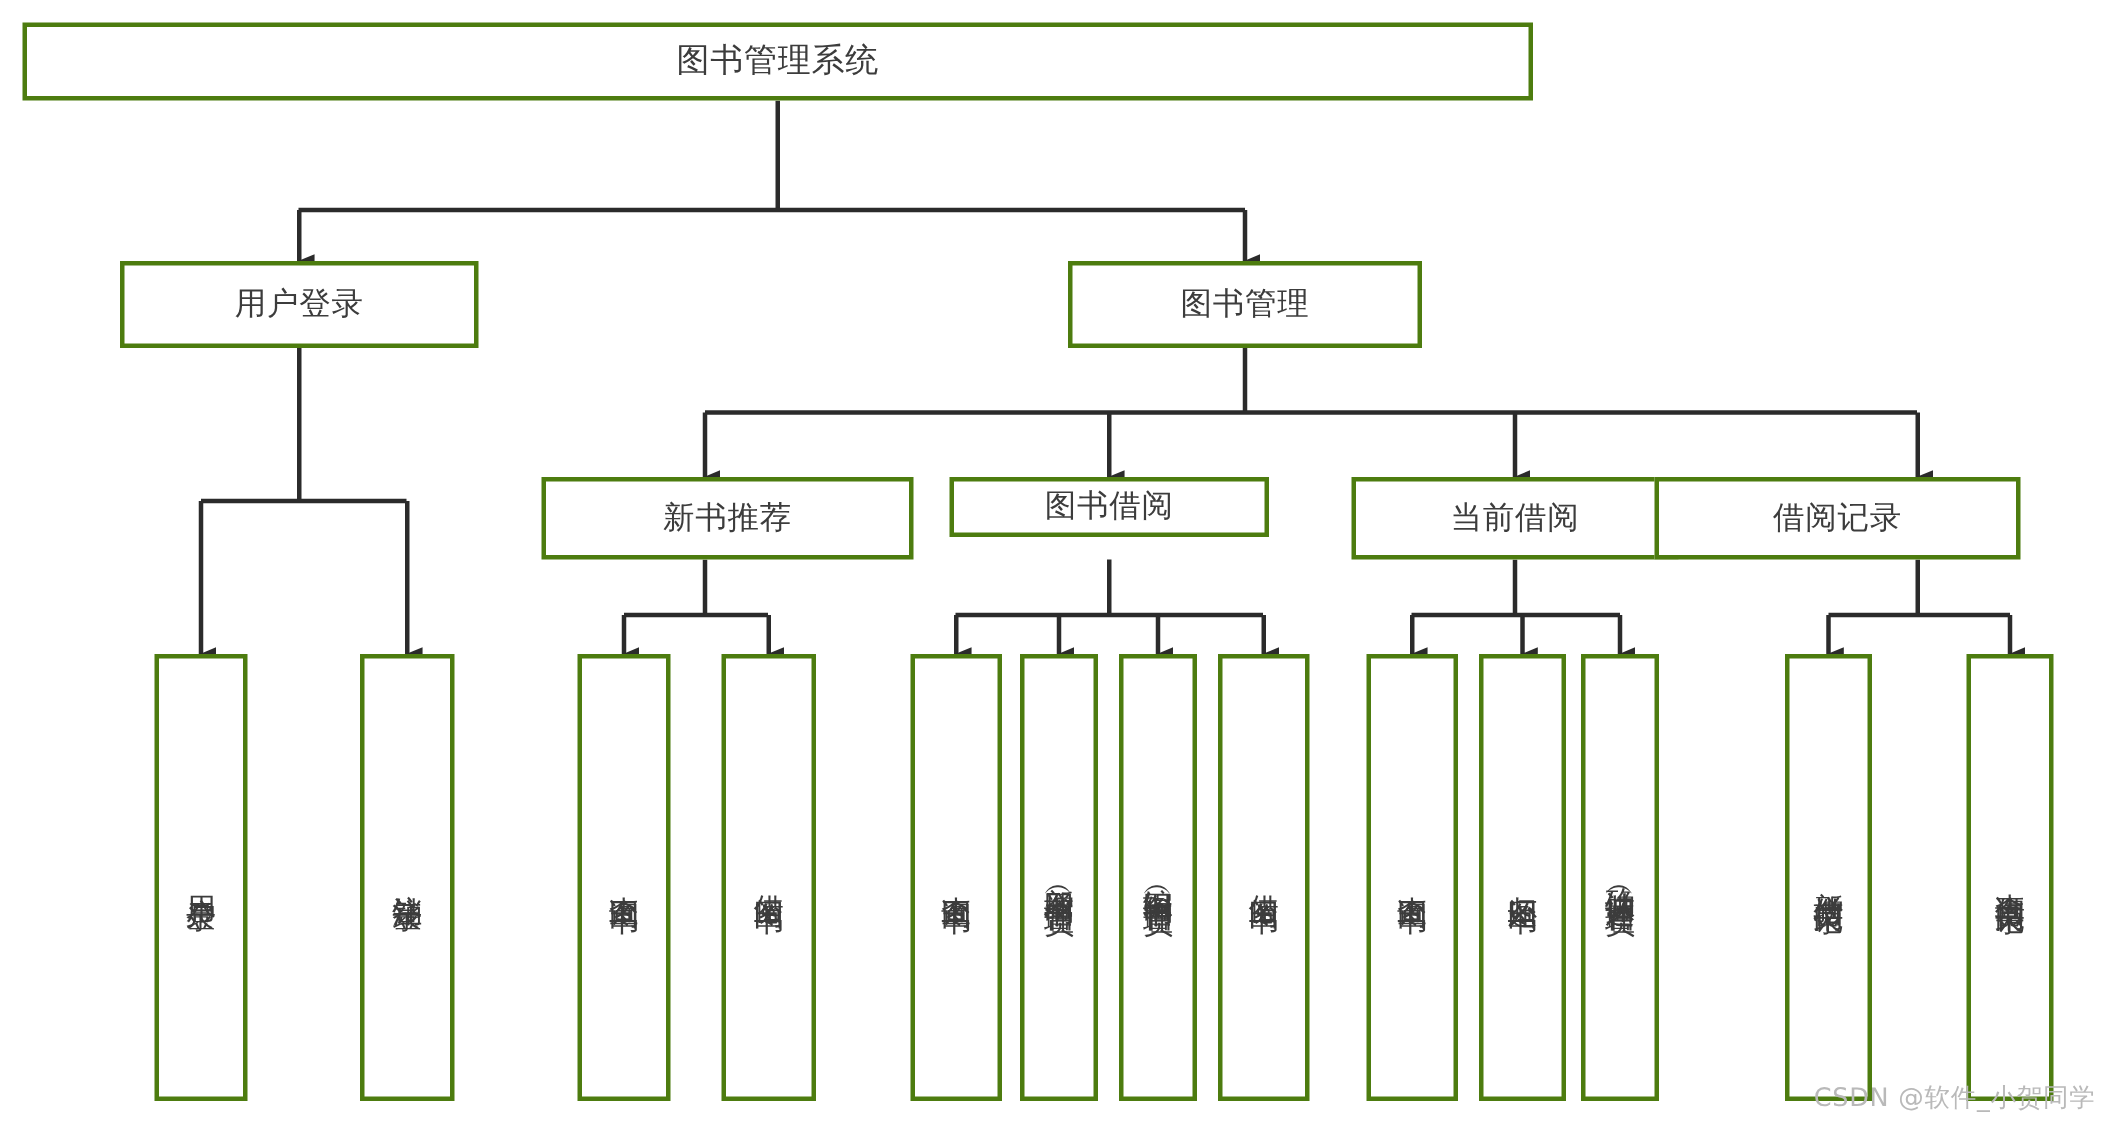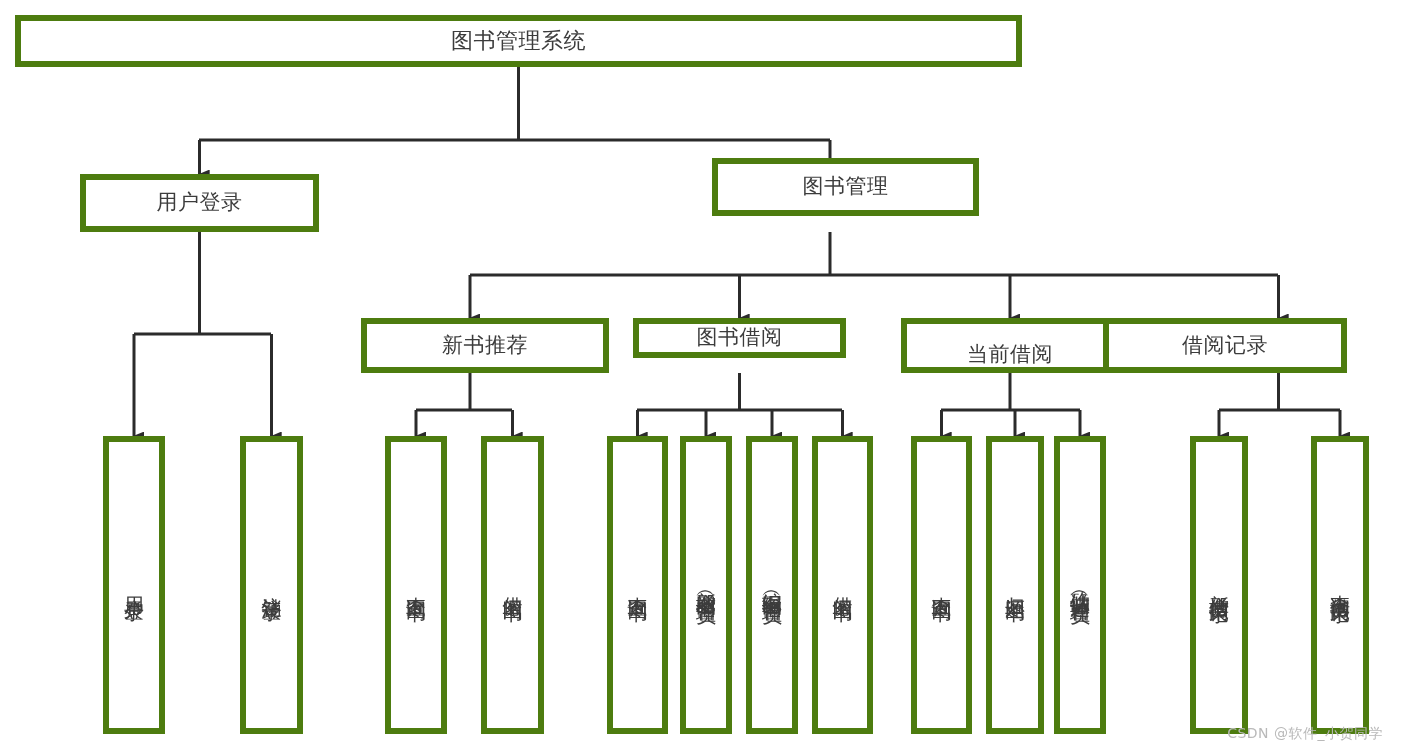--- a/index.html
+++ b/index.html
@@ -22,21 +22,21 @@
     position: absolute;
     left: 0;
     top: 0;
     width: 1405px;
     height: 747px;
   }
   .node-box {
     position: absolute;
     box-sizing: border-box;
     background: #ffffff;
-    border: 6px solid #4d7c0f;
+    border: 3px solid #4d7c0f;
     display: flex;
     align-items: center;
     justify-content: center;
     overflow: hidden;
   }
   .node-label {
     color: #3c3c3c;
     font-size: 21px;
     line-height: 1.12;
     letter-spacing: 0.5px;
@@ -49,24 +49,24 @@
     text-orientation: upright;
     letter-spacing: 2px;
     font-size: 20px;
     line-height: 1.05;
   }
   .node-box.root .node-label {
     font-size: 22px;
   }
   #watermark {
     position: absolute;
-    right: 22px;
+    right: 8px;
     bottom: 4px;
     color: #b9b9b9;
-    font-size: 14px;
+    font-size: 17px;
     letter-spacing: 0.5px;
     white-space: nowrap;
     pointer-events: none;
   }
 </style>
 </head>
 <body>
 
 <div id="diagram-root">
 
@@ -113,30 +113,30 @@
       </g>
   </svg>
 
   <div id="nodes-layer">
       <div class="node-box root" style="left: 15px; top: 15px; width: 1007px; height: 52px;">
         <span class="node-label">图书管理系统</span>
       </div>
       <div class="node-box" style="left: 80px; top: 174px; width: 239px; height: 58px;">
         <span class="node-label">用户登录</span>
       </div>
-      <div class="node-box" style="left: 712px; top: 158px; width: 267px; height: 58px; align-items: center;">
+      <div class="node-box" style="left: 712px; top: 174px; width: 236px; height: 58px; align-items: center;">
         <span class="node-label">图书管理</span>
       </div>
       <div class="node-box" style="left: 361px; top: 318px; width: 248px; height: 55px;">
         <span class="node-label">新书推荐</span>
       </div>
       <div class="node-box" style="left: 633px; top: 318px; width: 213px; height: 40px;">
         <span class="node-label">图书借阅</span>
       </div>
-      <div class="node-box" style="left: 901px; top: 318px; width: 218px; height: 55px; align-items: flex-end;">
+      <div class="node-box" style="left: 901px; top: 318px; width: 218px; height: 55px;">
         <span class="node-label">当前借阅</span>
       </div>
       <div class="node-box" style="left: 1103px; top: 318px; width: 244px; height: 55px;">
         <span class="node-label">借阅记录</span>
       </div>
       <div class="node-box vertical" style="left: 103px; top: 436px; width: 62px; height: 298px;">
         <span class="node-label">用户登录</span>
       </div>
       <div class="node-box vertical" style="left: 240px; top: 436px; width: 63px; height: 298px;">
         <span class="node-label">注销登录</span>

